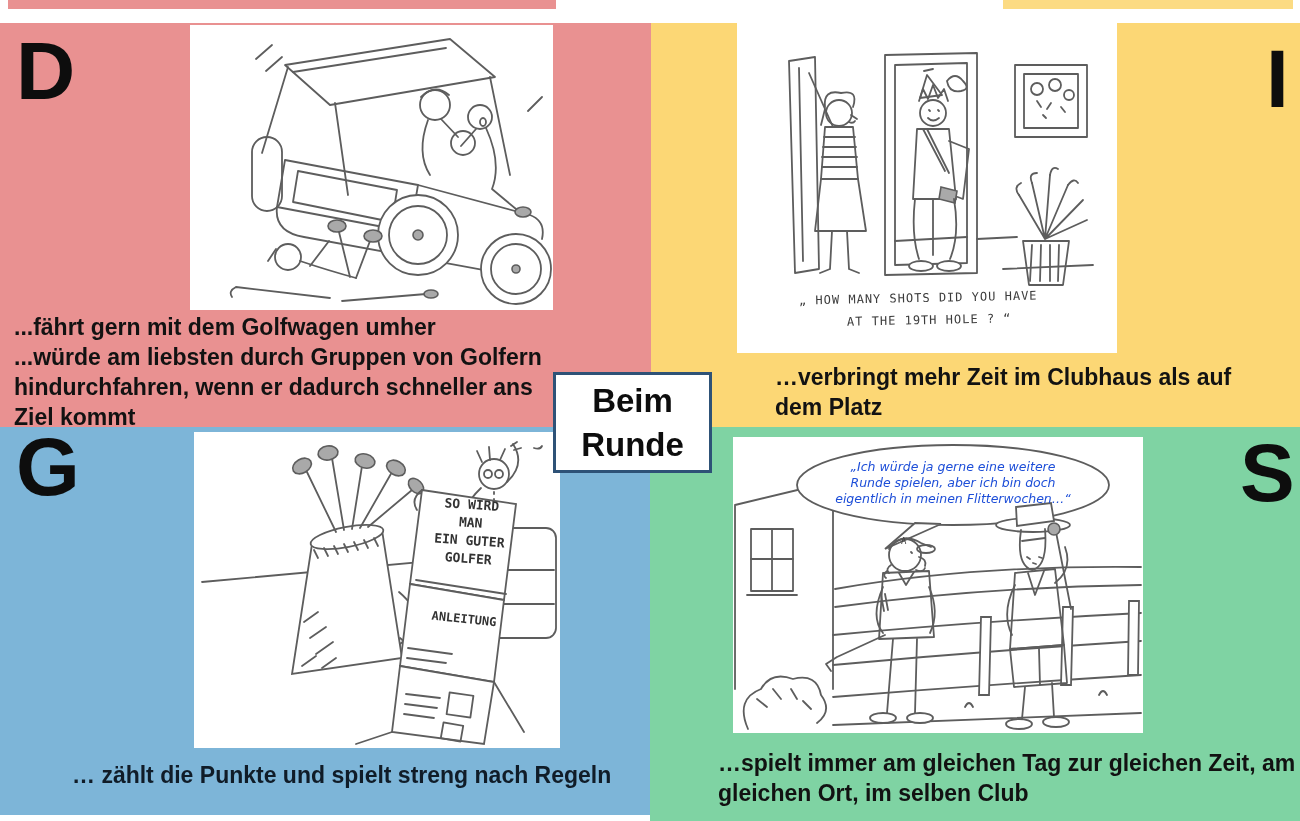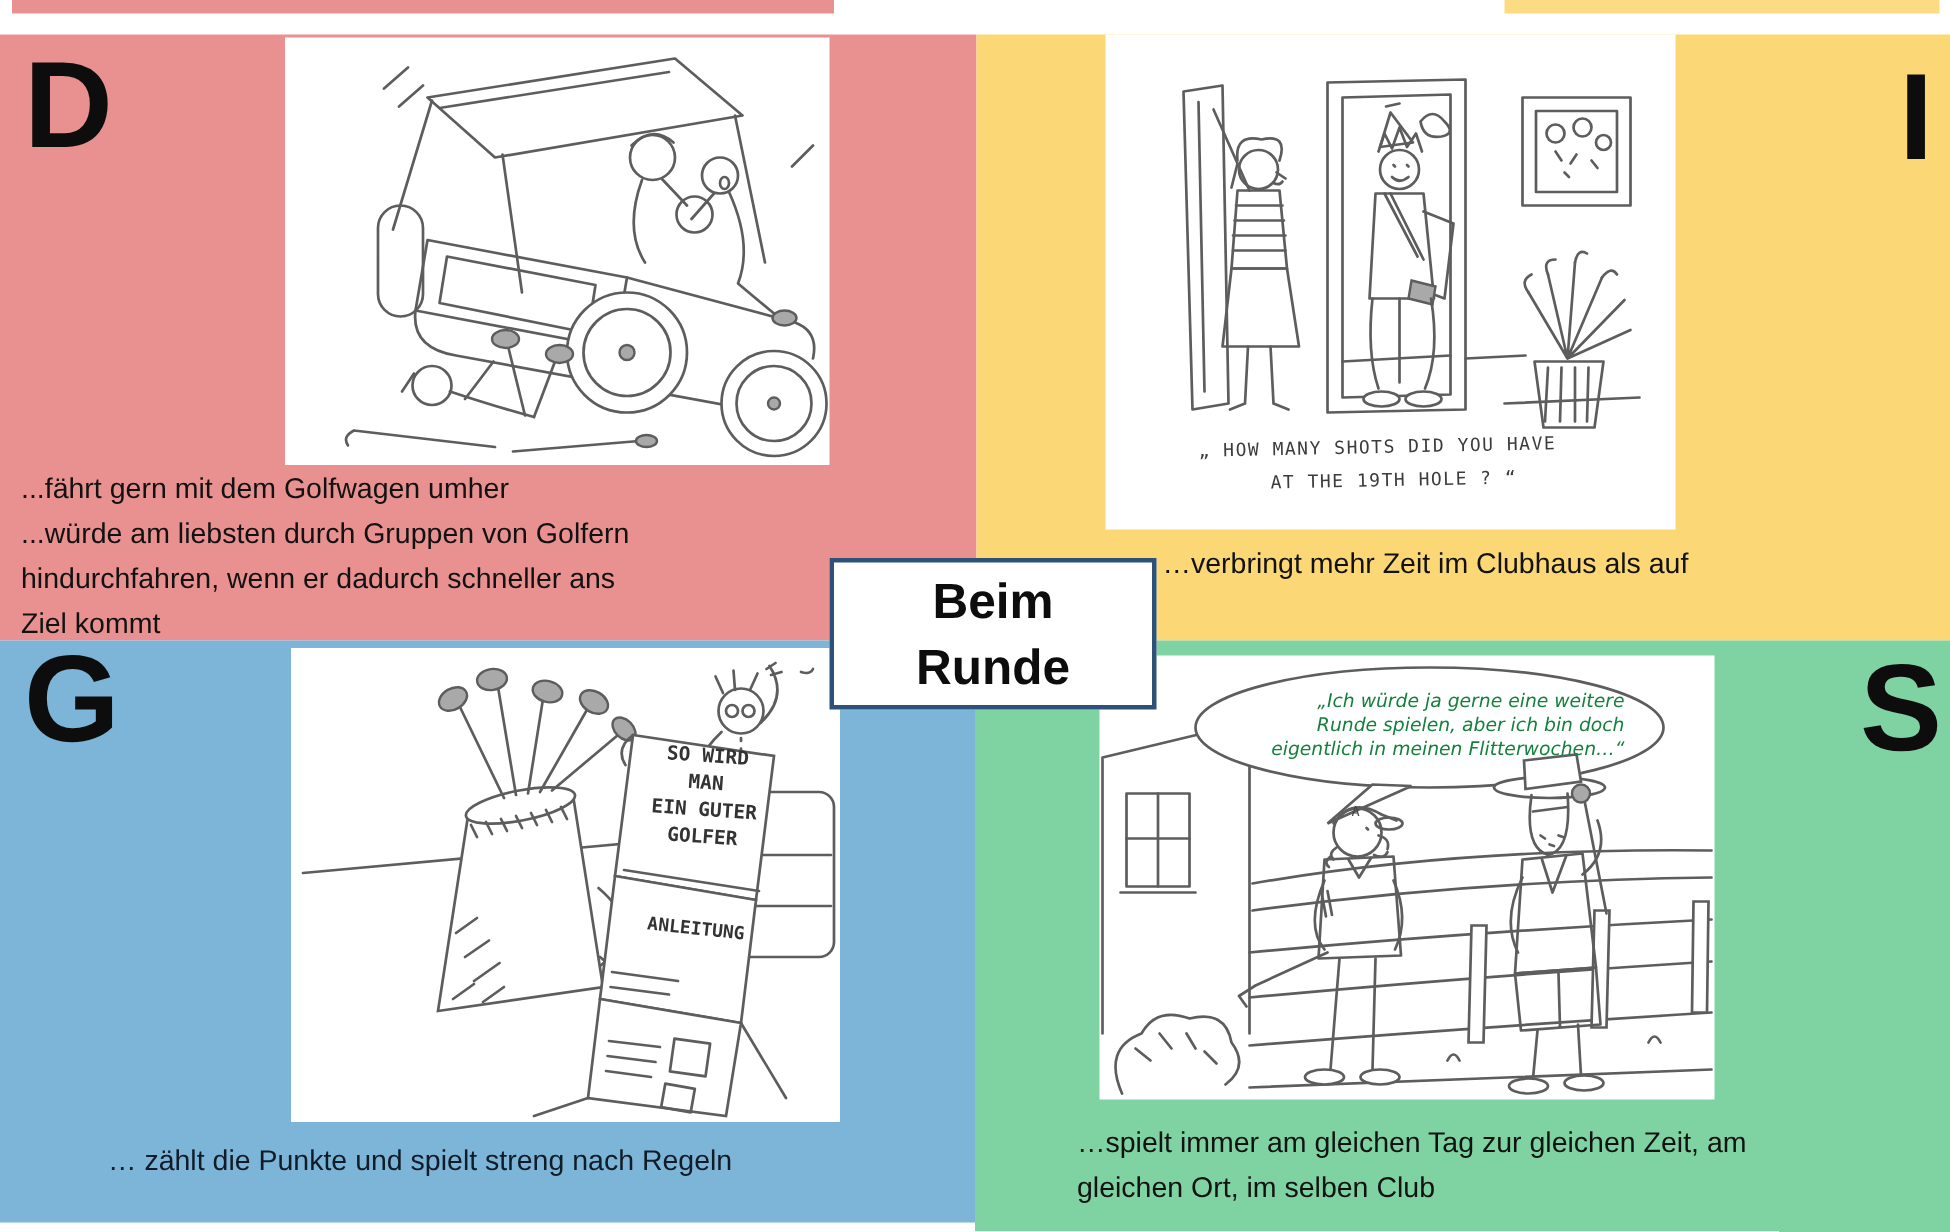--- a/index.html
+++ b/index.html
@@ -35,27 +35,27 @@
   .caption{
     position:absolute;font-family:"DejaVu Sans Mono",monospace;
     color:#3c3c3c;font-size:12px;letter-spacing:1px;white-space:nowrap;
   }
   .handtext{
     position:absolute;font-family:"DejaVu Sans Mono",monospace;
     color:#333333;font-weight:700;text-align:center;white-space:nowrap;
   }
   .bubble-text{
     position:absolute;font-family:"DejaVu Sans",sans-serif;font-style:italic;
-    color:#15803d;font-size:12.5px;line-height:16px;text-align:right;white-space:nowrap;
-  }
-  .qtext{position:absolute;font-size:19px;font-weight:400;line-height:30px;color:#121212;}
+    color:#1d4ed8;font-size:12.5px;line-height:16px;text-align:center;white-space:nowrap;
+  }
+  .qtext{position:absolute;font-size:23px;font-weight:700;line-height:30px;color:#121212;}
   .qtext div{white-space:nowrap;}
   #text-g{color:#101c28;}
   #title-box{
-    position:absolute;left:553px;top:372px;width:218px;height:101px;
+    position:absolute;left:553px;top:372px;width:159px;height:101px;
     background:#ffffff;border:3px solid #2e5277;box-sizing:border-box;
     display:flex;flex-direction:column;justify-content:center;align-items:center;
     z-index:5;
   }
   #title-box div{font-size:33px;font-weight:700;line-height:44px;color:#0d0d0d;}
 </style>
 </head>
 <body>
 
 <div id="slide">
@@ -173,20 +173,21 @@
         <path class="sk" d="M295,222 L293,258 M304,222 L303,258 M313,222 L313,258 M322,222 L321,258"></path>
         <path class="sk" d="M266,246 L356,242"></path>
       </g>
     </svg>
     <div class="caption" style="left:62px;top:268px;transform:rotate(-1.2deg);">„ HOW MANY SHOTS DID YOU HAVE</div>
     <div class="caption" style="left:110px;top:290px;transform:rotate(-1.2deg);">AT THE 19TH HOLE ? “</div>
   </div>
 
   <div class="qtext" id="text-i" style="left:775px;top:362px;">
     <div>…verbringt mehr Zeit im Clubhaus  als auf</div>
+    <div>dem Platz</div>
   </div>
 
   <div id="quad-g" class="quad"></div>
   <div id="letter-g" class="big-letter">G</div>
 
   <div id="cartoon-manual" class="cartoon">
     <svg width="366" height="316" viewBox="0 0 366 316">
       <path class="sk" d="M8,150 Q180,134 358,118"></path>
       <g>
         <path class="skw" d="M118,112 L188,98 L208,226 L98,242 Z"></path>

